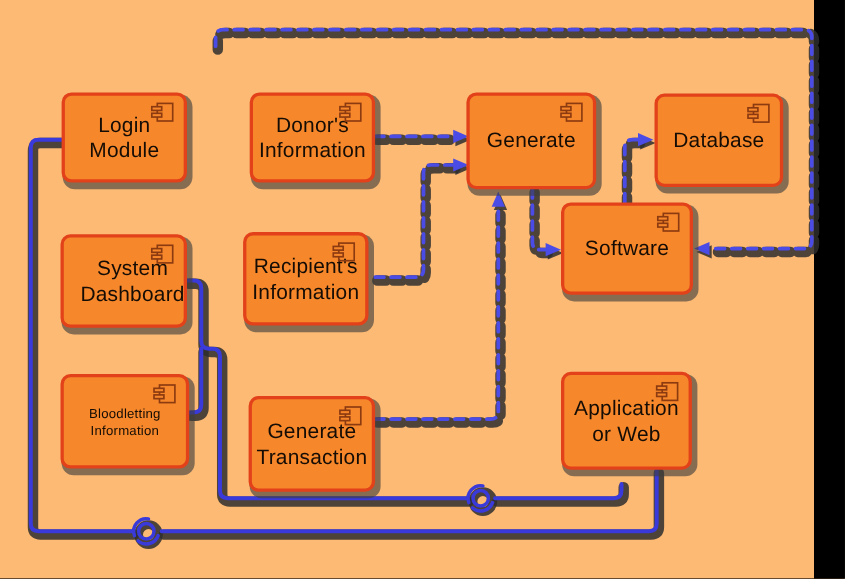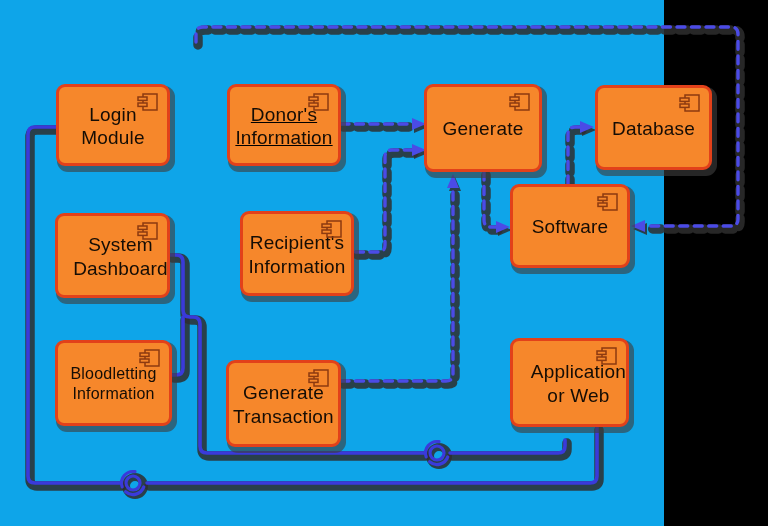--- a/index.html
+++ b/index.html
@@ -1,32 +1,32 @@
 <!DOCTYPE html>
 <html><head>
 <meta charset="utf-8">
 <style>
   html,body{margin:0;padding:0;background:#000;width:768px;height:526px;overflow:hidden;
     font-family:"Liberation Sans", sans-serif;}
-  #canvas{position:relative;width:664px;height:526px;background:#0ea5e9;}
+  #canvas{position:relative;width:740px;height:526px;background:#fdba74;}
   #wires{position:absolute;left:0;top:0;z-index:1;}
   .halo{stroke:#2e2e2e;fill:none;stroke-width:9.5;stroke-linecap:round;stroke-linejoin:round;opacity:.85;}
   .halo-fill{fill:#2e2e2e;stroke:none;opacity:.85;}
   .solid{stroke:#3a3ada;fill:none;stroke-width:3.6;stroke-linecap:round;stroke-linejoin:round;}
   .dashed{stroke:#4b4be6;fill:none;stroke-width:3.4;stroke-linecap:round;stroke-linejoin:round;
     stroke-dasharray:8 6.5;}
   .arrow{fill:#4b4be6;stroke:none;}
   .ring{stroke:#3a3ada;fill:none;stroke-width:3.2;}
   .ring-arc{stroke:#3a3ada;fill:none;stroke-width:3.2;stroke-linecap:round;}
   .comp{position:absolute;z-index:2;background:#f6872b;border:3px solid #e2411a;border-radius:9px;
     box-shadow:3px 4px 0 2px rgba(62,62,62,.62);display:flex;align-items:center;justify-content:center;
     box-sizing:border-box;}
   .comp .label{white-space:pre-line;text-align:center;color:#150d05;font-size:19px;line-height:1.22;
     letter-spacing:.2px;padding-top:2px;}
-  .comp.small-label .label{font-size:16px;}
+  .comp.small-label .label{font-size:12px;}
   .comp .cicon{position:absolute;top:5px;right:7px;width:24px;height:20px;}
 </style>
 </head>
 <body>
 
 <div id="canvas">
 
   <svg id="wires" width="768" height="526" viewBox="0 0 768 526">
 
     <g transform="translate(2,3)">
@@ -88,21 +88,21 @@
   <div class="comp" style="left:56px;top:84px;width:114px;height:82px;">
     <svg class="cicon" viewBox="0 0 24 20">
       <rect x="7" y="2" width="14" height="16" fill="none" stroke="#8c3a10" stroke-width="1.5"></rect>
       <rect x="2" y="5" width="9" height="3.4" fill="#f6872b" stroke="#8c3a10" stroke-width="1.5"></rect>
       <rect x="2" y="11" width="9" height="3.4" fill="#f6872b" stroke="#8c3a10" stroke-width="1.5"></rect>
     </svg>
     <div class="label">Login
 Module</div>
   </div>
 
-  <div class="comp" style="left:227px;top:84px;width:114px;height:82px;text-decoration:underline;">
+  <div class="comp" style="left:227px;top:84px;width:114px;height:82px;">
     <svg class="cicon" viewBox="0 0 24 20">
       <rect x="7" y="2" width="14" height="16" fill="none" stroke="#8c3a10" stroke-width="1.5"></rect>
       <rect x="2" y="5" width="9" height="3.4" fill="#f6872b" stroke="#8c3a10" stroke-width="1.5"></rect>
       <rect x="2" y="11" width="9" height="3.4" fill="#f6872b" stroke="#8c3a10" stroke-width="1.5"></rect>
     </svg>
     <div class="label">Donor's
 Information</div>
   </div>
 
   <div class="comp" style="left:424px;top:84px;width:118px;height:88px;">
@@ -126,21 +126,21 @@
   <div class="comp" style="left:55px;top:213px;width:115px;height:85px;padding-left:16px;">
     <svg class="cicon" viewBox="0 0 24 20">
       <rect x="7" y="2" width="14" height="16" fill="none" stroke="#8c3a10" stroke-width="1.5"></rect>
       <rect x="2" y="5" width="9" height="3.4" fill="#f6872b" stroke="#8c3a10" stroke-width="1.5"></rect>
       <rect x="2" y="11" width="9" height="3.4" fill="#f6872b" stroke="#8c3a10" stroke-width="1.5"></rect>
     </svg>
     <div class="label">System
 Dashboard</div>
   </div>
 
-  <div class="comp" style="left:240px;top:211px;width:114px;height:85px;">
+  <div class="comp" style="left:221px;top:211px;width:114px;height:85px;">
     <svg class="cicon" viewBox="0 0 24 20">
       <rect x="7" y="2" width="14" height="16" fill="none" stroke="#8c3a10" stroke-width="1.5"></rect>
       <rect x="2" y="5" width="9" height="3.4" fill="#f6872b" stroke="#8c3a10" stroke-width="1.5"></rect>
       <rect x="2" y="11" width="9" height="3.4" fill="#f6872b" stroke="#8c3a10" stroke-width="1.5"></rect>
     </svg>
     <div class="label">Recipient's
 Information</div>
   </div>
 
   <div class="comp" style="left:510px;top:184px;width:120px;height:84px;">
@@ -165,21 +165,21 @@
   <div class="comp" style="left:226px;top:340px;width:115px;height:87px;margin-top:20px;">
     <svg class="cicon" viewBox="0 0 24 20">
       <rect x="7" y="2" width="14" height="16" fill="none" stroke="#8c3a10" stroke-width="1.5"></rect>
       <rect x="2" y="5" width="9" height="3.4" fill="#f6872b" stroke="#8c3a10" stroke-width="1.5"></rect>
       <rect x="2" y="11" width="9" height="3.4" fill="#f6872b" stroke="#8c3a10" stroke-width="1.5"></rect>
     </svg>
     <div class="label">Generate
 Transaction</div>
   </div>
 
-  <div class="comp" style="left:510px;top:338px;width:119px;height:89px;justify-content:flex-end;">
+  <div class="comp" style="left:510px;top:338px;width:119px;height:89px;">
     <svg class="cicon" viewBox="0 0 24 20">
       <rect x="7" y="2" width="14" height="16" fill="none" stroke="#8c3a10" stroke-width="1.5"></rect>
       <rect x="2" y="5" width="9" height="3.4" fill="#f6872b" stroke="#8c3a10" stroke-width="1.5"></rect>
       <rect x="2" y="11" width="9" height="3.4" fill="#f6872b" stroke="#8c3a10" stroke-width="1.5"></rect>
     </svg>
     <div class="label">Application
 or Web</div>
   </div>
 
 </div>

